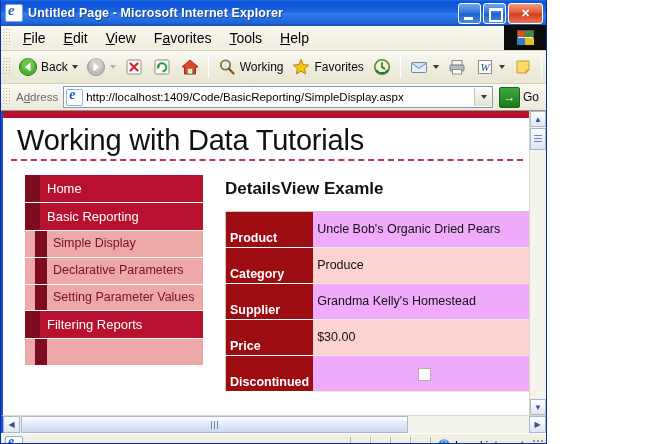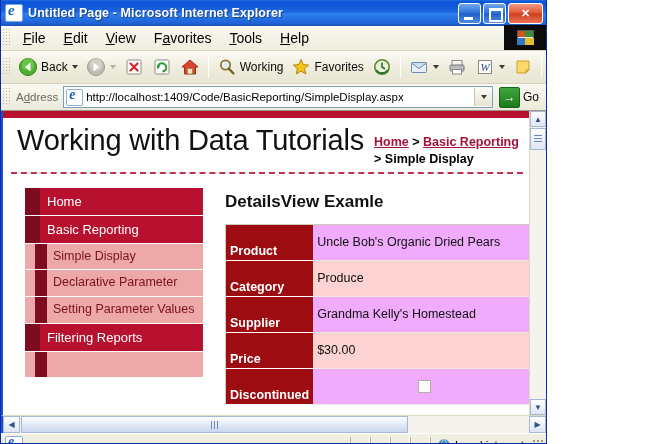--- a/index.html
+++ b/index.html
@@ -692,34 +692,31 @@
     </div>
   </div>
 
   <div class="viewport">
     <div class="page">
 
       <div class="page-topbar"></div>
 
       <div class="page-header">
         <div class="site-title">Working with Data Tutorials</div>
-        <div class="breadcrumb">
-          <a href="#">Home</a><span class="sep"> &gt; </span><a href="#">Basic Reporting</a><span class="sep"> &gt; </span><span>Simple Display</span>
-        </div>
       </div>
 
       <div class="header-rule"></div>
 
       <div class="page-body">
 
         <div class="sidebar">
           <div class="nav-top">Home</div>
           <div class="nav-top">Basic Reporting</div>
           <div class="nav-sub">Simple Display</div>
-          <div class="nav-sub">Declarative Parameter</div>
+          <div class="nav-sub">Declarative Parameters</div>
           <div class="nav-sub">Setting Parameter Values</div>
           <div class="nav-top">Filtering Reports</div>
           <div class="nav-sub">&nbsp;</div>
         </div>
 
         <div class="content">
           <h2>DetailsView Examle</h2>
 
           <table class="detailsview">
             <tbody>

